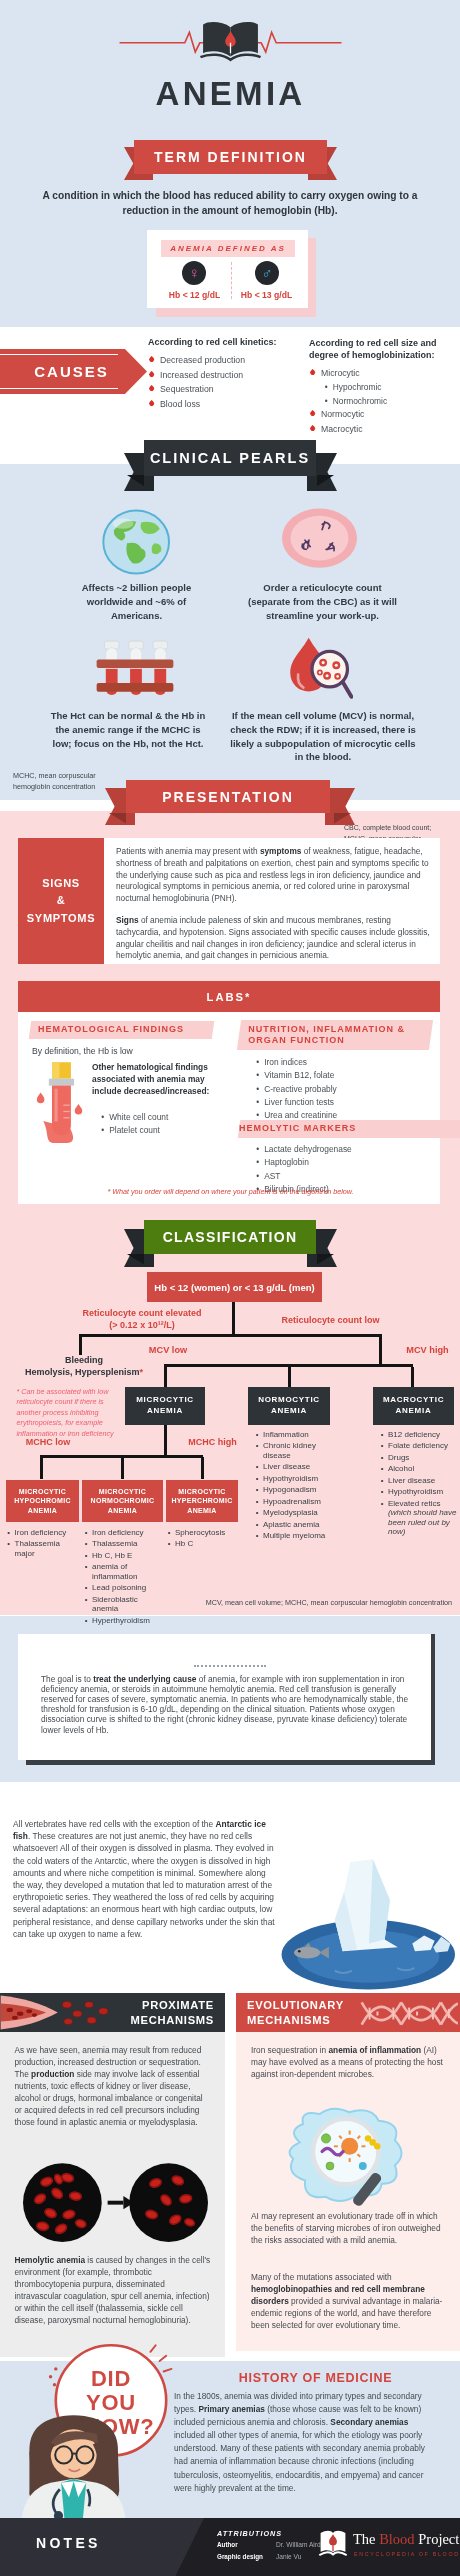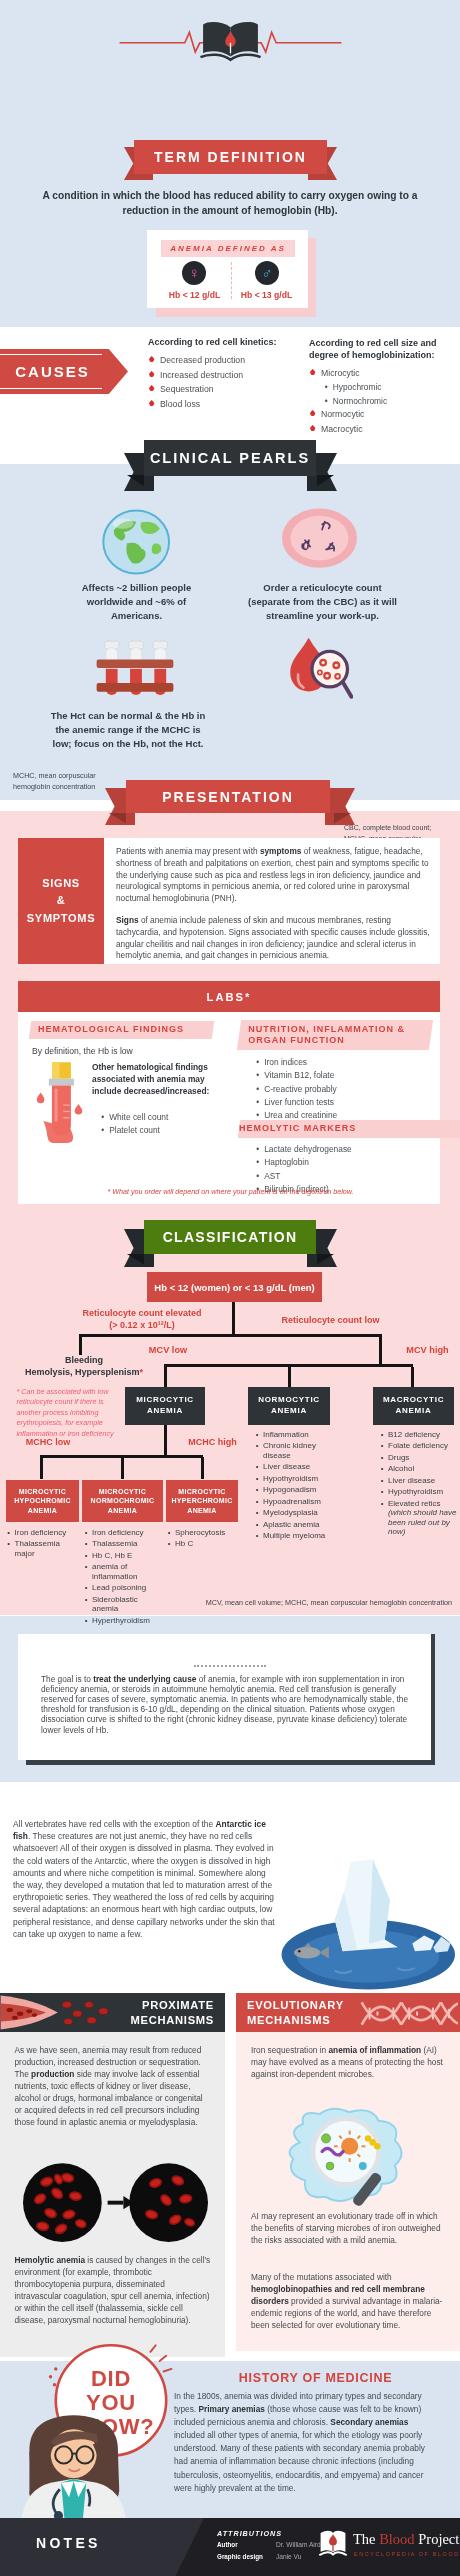--- a/index.html
+++ b/index.html
@@ -72,37 +72,38 @@
 
   <svg class="abs" style="top:18.4px;left:112px;" width="237" height="47" viewBox="0 0 360 72">
     <path d="M10 38 h100 l7 -16 9 30 7 -14 h14" fill="none" stroke="#d6433c" stroke-width="2.5"></path>
     <path d="M350 38 h-100 l-7 -16 -9 30 -7 -14 h-14" fill="none" stroke="#d6433c" stroke-width="2.5"></path>
     <path d="M180 14 c-12 -9 -34 -10 -42 -4 v44 c10 -5 30 -4 42 5 z" fill="#2e3338"></path>
     <path d="M180 14 c12 -9 34 -10 42 -4 v44 c-10 -5 -30 -4 -42 5 z" fill="#2e3338"></path>
     <path d="M134 60 c14 -6 34 -5 46 4 c12 -9 32 -10 46 -4" stroke="#2e3338" fill="none" stroke-width="4"></path>
     <path d="M180 20 c4 8 8 11 8 16 a8 8 0 1 1 -16 0 c0 -5 4 -8 8 -16 z" fill="#d6433c"></path>
     <line x1="180" y1="38" x2="180" y2="54" stroke="#fdfdfd" stroke-width="2"></line>
   </svg>
+  <div class="abs center" style="top:75px;left:0;width:461px;font-size:33px;font-weight:bold;color:#2f353b;letter-spacing:3.3px;">ANEMIA</div>
 
   <div class="rib-tail tail-l" style="top:147px;left:124px;width:29px;height:33px;background:#b8423a;"></div>
   <div class="rib-tail tail-r" style="top:147px;left:308px;width:29px;height:33px;background:#b8423a;"></div>
   <div class="rib-center" style="top:140px;left:134px;width:193px;height:34px;background:#cf4a42;font-size:14px;">TERM DEFINITION</div>
 
   <div class="abs center" style="top:188px;left:39px;width:382px;font-size:10.2px;font-weight:bold;color:#2f353b;line-height:1.5;">A condition in which the blood has reduced ability to carry oxygen owing to a reduction in the amount of hemoglobin (Hb).</div>
 
   <div class="abs" style="top:238px;left:156px;width:160px;height:79px;background:#f8cdd0;"></div>
   <div class="abs" style="top:230px;left:147px;width:161px;height:78px;background:#fff;"></div>
   <div class="abs center" style="top:240px;left:161px;width:134px;height:17px;background:#fbd5d5;color:#d6433c;font-style:italic;font-size:8px;letter-spacing:2px;line-height:17px;font-weight:bold;">ANEMIA DEFINED AS</div>
   <div class="abs center" style="top:261px;left:182px;width:24px;height:24px;border-radius:50%;background:#24272b;color:#e85fa2;font-size:15px;line-height:24px;font-weight:bold;">♀</div>
   <div class="abs center" style="top:261px;left:255px;width:24px;height:24px;border-radius:50%;background:#24272b;color:#41a8d8;font-size:15px;line-height:24px;font-weight:bold;">♂</div>
   <div class="abs" style="top:262px;left:231px;height:37px;border-left:1.3px dashed #f3b3b6;"></div>
   <div class="abs center redbold" style="top:290px;left:163px;width:63px;font-size:8.6px;">Hb &lt; 12 g/dL</div>
   <div class="abs center redbold" style="top:290px;left:235px;width:63px;font-size:8.6px;">Hb &lt; 13 g/dL</div>
 
-  <div class="arrow-banner" style="top:349px;left:0;width:128px;height:45px;">
+  <div class="arrow-banner" style="top:349px;left:0;width:128px;height:45px;padding-left:19px;">
     <div class="arrow-lines"></div>
     <div style="position:relative;width:82%;text-align:center;color:#fff;font-weight:bold;font-size:15px;letter-spacing:2px;">CAUSES</div>
   </div>
   <div class="abs" style="top:337px;left:148px;width:153px;">
     <div style="font-weight:bold;font-size:9px;color:#2f353b;margin-bottom:8px;">According to red cell kinetics:</div>
     <ul class="drop-list">
         <li>Decreased production</li>
         <li>Increased destruction</li>
         <li>Sequestration</li>
         <li>Blood loss</li>
@@ -177,20 +178,21 @@
     <g fill="#fdf4ed">
       <circle cx="50" cy="42" r="2.4"></circle>
         <circle cx="70" cy="46" r="2.4"></circle>
         <circle cx="56" cy="62" r="2.4"></circle>
       <circle cx="72" cy="63" r="2"></circle>
         <circle cx="45" cy="57" r="1.8"></circle>
     </g>
     <line x1="80" y1="72" x2="93" y2="94" stroke="#5a3f63" stroke-width="6" stroke-linecap="round"></line>
   </svg>
   <div class="abs cap" style="top:709px;left:49px;width:158px;">The Hct can be normal &amp; the Hb in the anemic range if the MCHC is low; focus on the Hb, not the Hct.</div>
+  <div class="abs cap" style="top:709px;left:229px;width:188px;">If the mean cell volume (MCV) is normal, check the RDW; if it is increased, there is likely a subpopulation of microcytic cells in the blood.</div>
   <div class="abs" style="top:771px;left:13px;width:102px;font-size:7.2px;color:#3e444a;line-height:1.5;">MCHC, mean corpuscular hemoglobin concentration</div>
 
   <div class="rib-tail tail-l" style="top:788px;left:105px;width:30px;height:37px;background:#b8423a;"></div>
   <div class="rib-tail tail-r" style="top:788px;left:325px;width:30px;height:37px;background:#b8423a;"></div>
   <div class="rib-tail fold-l" style="top:813px;left:109px;width:17px;height:10.5px;background:#8e332c;"></div>
   <div class="rib-tail fold-r" style="top:813px;left:334px;width:17px;height:10.5px;background:#8e332c;"></div>
   <div class="rib-center" style="top:780px;left:126px;width:204px;height:33px;background:#cf4a42;font-size:14px;">PRESENTATION</div>
   <div class="abs pre" style="top:823px;left:344px;width:105px;font-size:7px;color:#3e444a;line-height:1.55;">CBC, complete blood count;
 MCHC, mean corpusular
 hemoglobin concentration;

